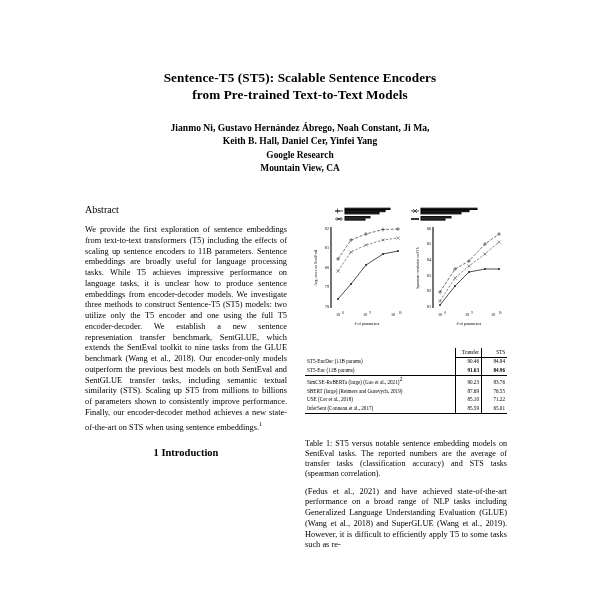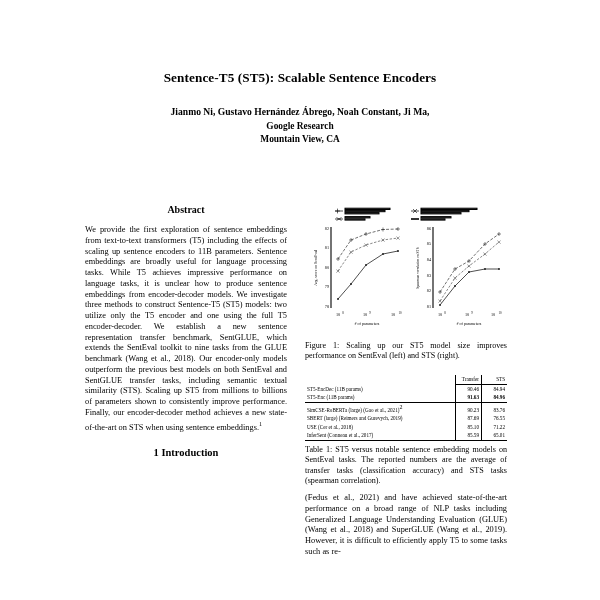--- a/index.html
+++ b/index.html
@@ -27,21 +27,21 @@
 
   
   .cols{
     position:absolute;top:196px;left:0;width:600px;height:404px;
   }
   .col{position:absolute;top:0;width:202px;}
   .col-left{left:85px;}
   .col-right{left:305px;}
 
   .sec-head{
-    text-align:center;font-weight:bold;font-size:10px;margin:0 0 10px 0;
+    text-align:left;font-weight:normal;font-size:10px;margin:0 0 10px 0;
   }
   .sec-head-left{
     text-align:center;font-weight:bold;font-size:10.5px;margin:14px 0 7px 0;
   }
   p.body{
     margin:0;
     font-size:8.35px;line-height:10.75px;
     text-align:justify;
     text-justify:inter-word;
     hyphens:manual;
@@ -66,33 +66,35 @@
   table.results td,table.results th{
     padding:0.6px 2px;vertical-align:bottom;white-space:nowrap;
   }
   table.results .num{text-align:right;width:21px;}
   table.results .vline{border-left:0.6px solid #000;}
   .rule-mid td{border-top:0.5px solid #000;}
   .rule-bot td{border-bottom:0.7px solid #000;}
   .hdr td{font-size:5.15px;text-align:right;}
   .hdr td.name{border-bottom:none;}
   .bold{font-weight:bold;}
-  .tbl-caption{margin-top:4px;font-size:8.1px;line-height:10.2px;text-align:justify;}
+  .tbl-caption{margin-top:25px;font-size:8.1px;line-height:10.2px;text-align:justify;}
 </style>
 </head>
 <body>
 
 <div class="page">
 
   <div class="title-block">
     <div class="title">
       <span>Sentence-T5 (ST5): Scalable Sentence Encoders</span><br>
+      <span>from Pre-trained Text-to-Text Models</span>
     </div>
     <div class="authors">
       <span>Jianmo Ni, Gustavo Hernández Ábrego, Noah Constant, Ji Ma,</span><br>
+      <span>Keith B. Hall, Daniel Cer, Yinfei Yang</span>
     </div>
     <div class="affil">
       <span>Google Research</span><br>
       <span>Mountain View, CA</span>
     </div>
   </div>
 
   <div class="cols">
 
     <div class="col col-left">
@@ -228,24 +230,20 @@
             <g fill="#222">
               <circle cx="135" cy="101" r="1"></circle>
                 <circle cx="150" cy="82" r="1"></circle>
               <circle cx="164" cy="68" r="1"></circle>
                 <circle cx="180" cy="65" r="1"></circle>
               <circle cx="194" cy="65" r="1"></circle>
             </g>
           </g>
         </svg>
 
-        <div class="caption">
-          <span class="lbl">Figure 1:</span>
-          <span>Scaling up our ST5 model size improves performance on SentEval (left) and STS (right).</span>
-        </div>
       </div>
 
       <div class="table-wrap">
         <table class="results">
           <tbody>
             <tr class="hdr rule-bot">
               <td class="name"></td>
               <td class="num vline">Transfer</td>
               <td class="num vline">STS</td>
             </tr>

